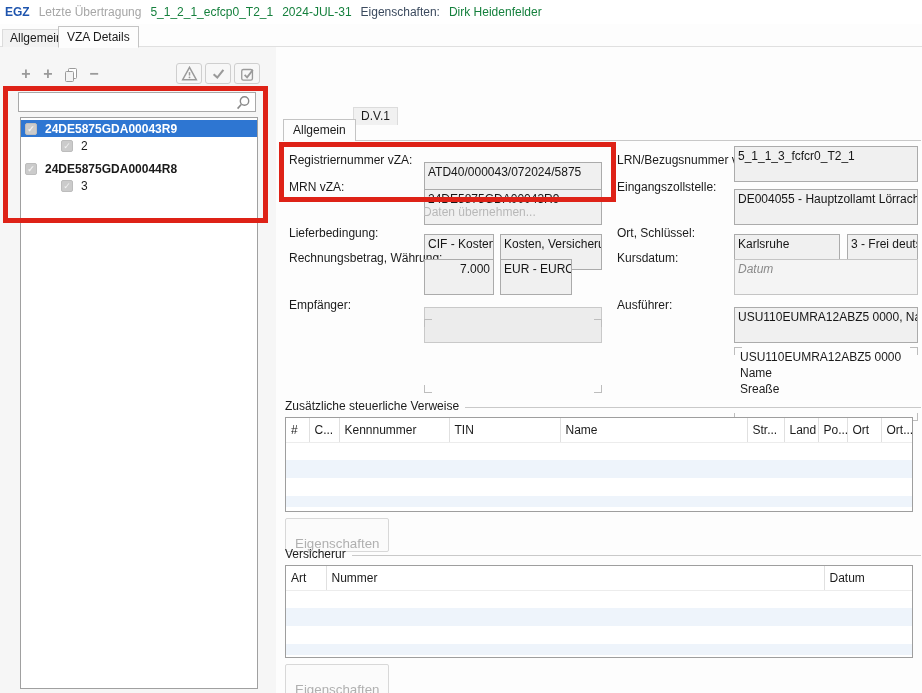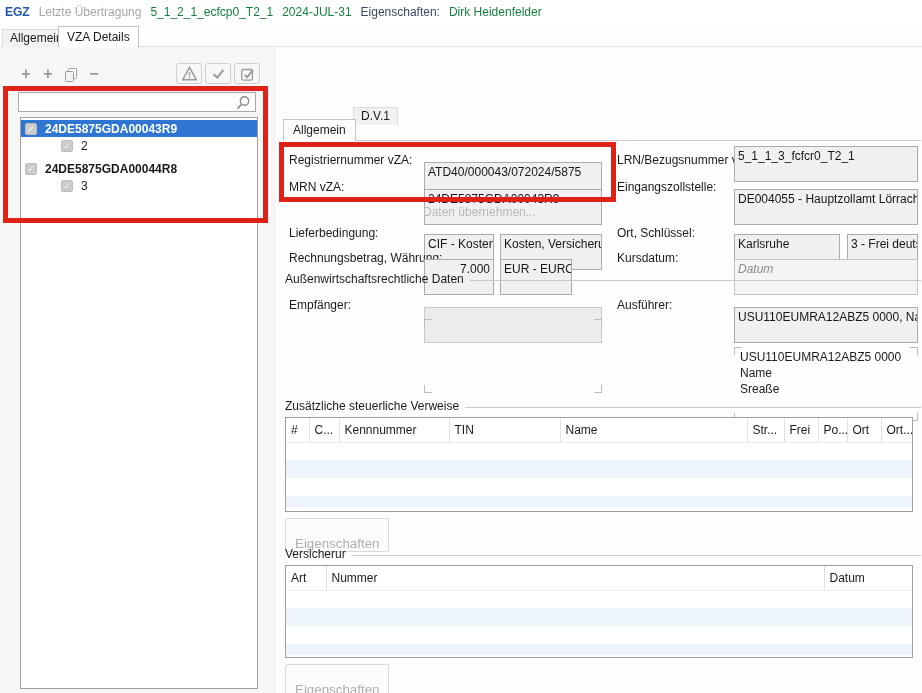--- a/index.html
+++ b/index.html
@@ -187,24 +187,20 @@
   <span class="lbl" style="left:617px;top:226px;">Ort, Schlüssel:</span>
   <div class="fld" style="left:734px;top:222px;width:106px;">Karlsruhe</div>
   <div class="fld" style="left:847px;top:222px;width:71px;">3 - Frei deuts</div>
 
   <span class="lbl" style="left:289px;top:251px;">Rechnungsbetrag, Währung:</span>
   <div class="fld" style="left:424px;top:247px;width:70px;text-align:right;">7.000</div>
   <div class="fld" style="left:500px;top:247px;width:72px;">EUR - EURO</div>
   <span class="lbl" style="left:617px;top:251px;">Kursdatum:</span>
   <div class="fld ph" style="left:734px;top:247px;width:184px;">Datum</div>
 
-  <div class="section" style="top:272px;">
-    <span>Außenwirtschaftsrechtliche Daten</span>
-    <div class="line"></div>
-  </div>
 
   <span class="lbl" style="left:289px;top:298px;">Empfänger:</span>
   <div class="fld disabled" style="left:424px;top:295px;width:178px;"></div>
   <span class="lbl" style="left:617px;top:298px;">Ausführer:</span>
   <div class="fld" style="left:734px;top:295px;width:184px;">USU110EUMRA12ABZ5 0000, Name</div>
 
   <div class="cornerbox" style="left:424px;top:319px;width:178px;height:74px;">
     <i class="tl"></i>
       <i class="tr"></i>
       <i class="bl"></i>
@@ -242,21 +238,21 @@
           <col style="width:33px">
       </colgroup>
       <thead>
         <tr>
           <th>#</th>
           <th>C...</th>
           <th>Kennnummer</th>
           <th>TIN</th>
           <th>Name</th>
           <th>Str...</th>
-          <th>Frei</th>
+          <th>Land</th>
           <th>Po...</th>
           <th>Ort</th>
           <th>Ort...</th>
         </tr>
       </thead>
       <tbody>
         <tr class="r">
             <td colspan="10"></td>
           </tr>
         <tr class="rs">

